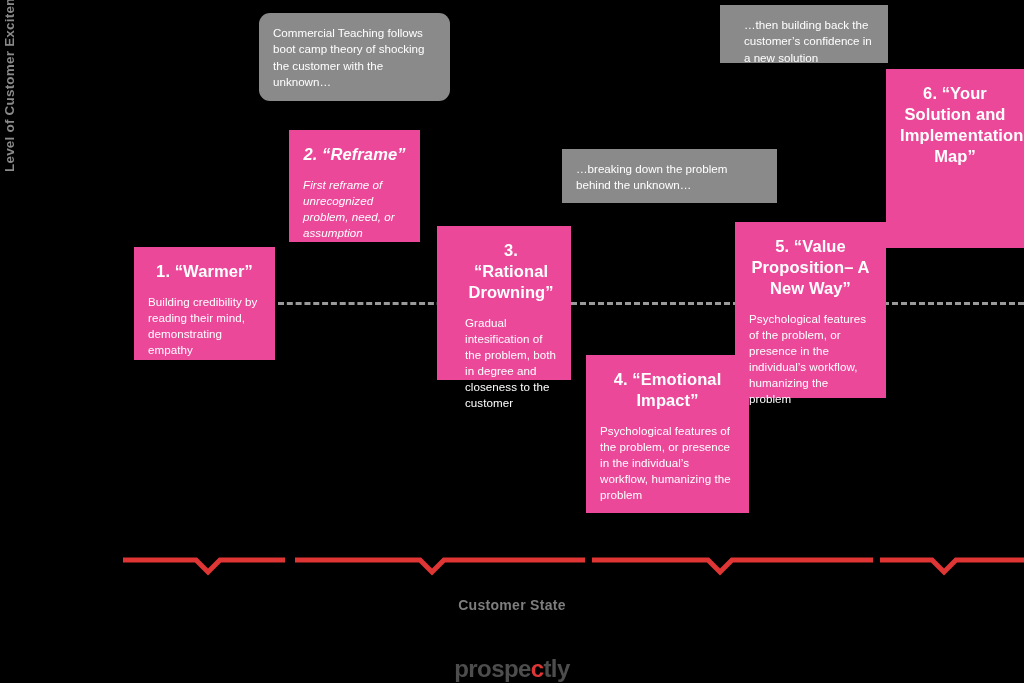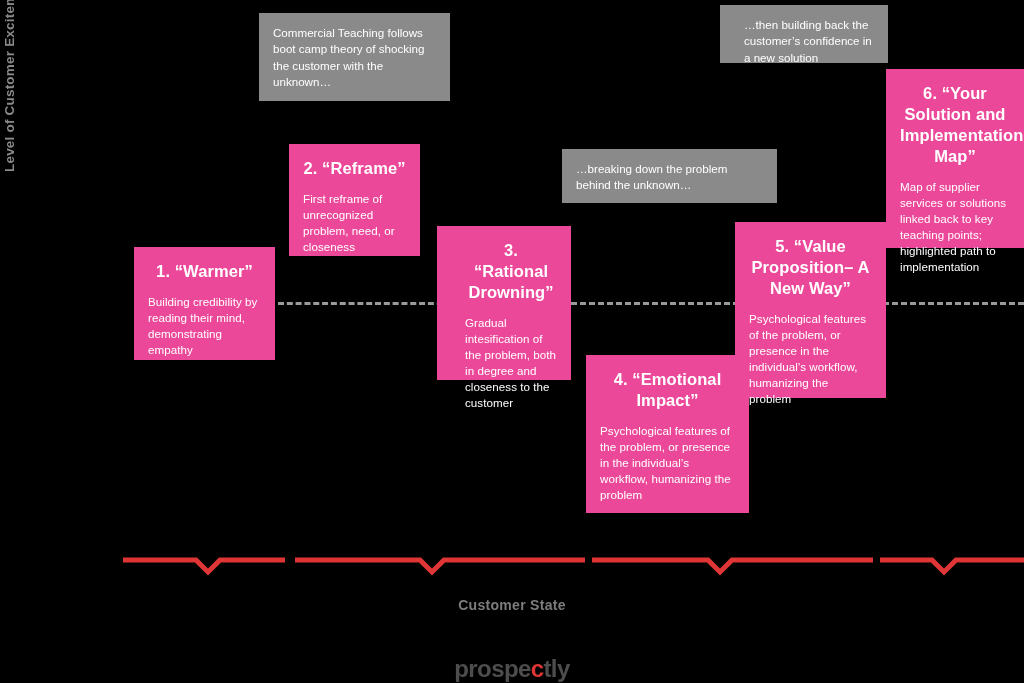--- a/index.html
+++ b/index.html
@@ -115,54 +115,53 @@
 <body>
 
 <div id="stage">
 
   <div class="y-axis-label">Level of Customer Excitement</div>
 
   <div class="dash-line" style="left:278px; width:200px;"></div>
   <div class="dash-line" style="left:571px; width:168px;"></div>
   <div class="dash-line" style="left:874px; width:150px;"></div>
 
-  <div class="note" style="left:259px; top:13px; width:191px; height:88px;">Commercial Teaching follows boot camp theory of shocking the customer with the unknown…</div>
+  <div class="note" style="left:259px; top:13px; width:191px; height:88px;border-radius:11px;">Commercial Teaching follows boot camp theory of shocking the customer with the unknown…</div>
 
   <div class="note" style="left:562px; top:149px; width:215px; height:54px;">…breaking down the problem behind the unknown…</div>
 
   <div class="note" style="left:720px; top:5px; width:168px; height:58px;padding-left:24px;">…then building back the customer’s confidence in a new solution</div>
 
   <div class="card" style="left:134px; top:247px; width:141px; height:113px;">
     <div class="card-title">1. “Warmer”</div>
     <div class="card-body">Building credibility by reading their mind, demonstrating empathy</div>
   </div>
 
-  <div class="card" style="left:289px; top:144px; width:131px; height:112px;">
+  <div class="card" style="left:289px; top:130px; width:131px; height:112px;font-style:italic;">
     <div class="card-title">2. “Reframe”</div>
-    <div class="card-body">First reframe of unrecognized problem, need, or closeness</div>
+    <div class="card-body">First reframe of unrecognized problem, need, or assumption</div>
   </div>
 
   <div class="card" style="left:437px; top:226px; width:134px; height:154px;padding-left:28px;">
     <div class="card-title">3. “Rational Drowning”</div>
     <div class="card-body">Gradual intesification of the problem, both in degree and closeness to the customer</div>
   </div>
 
   <div class="card" style="left:586px; top:355px; width:163px; height:158px;">
     <div class="card-title">4. “Emotional Impact”</div>
     <div class="card-body">Psychological features of the problem, or presence in the individual’s workflow, humanizing the problem</div>
   </div>
 
   <div class="card" style="left:735px; top:222px; width:151px; height:176px;">
     <div class="card-title">5. “Value Proposition– A New Way”</div>
     <div class="card-body">Psychological features of the problem, or presence in the individual’s workflow, humanizing the problem</div>
   </div>
 
   <div class="card" style="left:886px; top:69px; width:138px; height:179px;">
     <div class="card-title">6. “Your Solution and Implementation Map”</div>
-    <div class="card-body">Map of supplier services or solutions linked back to key teaching points; highlighted path to implementation</div>
   </div>
 
   <svg class="axis-svg" viewBox="0 0 1024 42" preserveAspectRatio="none">
     <g fill="none" stroke="#e03535" stroke-width="5" stroke-linecap="butt" stroke-linejoin="miter">
       <path d="M123,20 L196,20 L208,32 L220,20 L285,20"></path>
       <path d="M295,20 L420,20 L432,32 L444,20 L585,20"></path>
       <path d="M592,20 L708,20 L720,32 L732,20 L873,20"></path>
       <path d="M880,20 L932,20 L944,32 L956,20 L1024,20"></path>
     </g>
   </svg>

